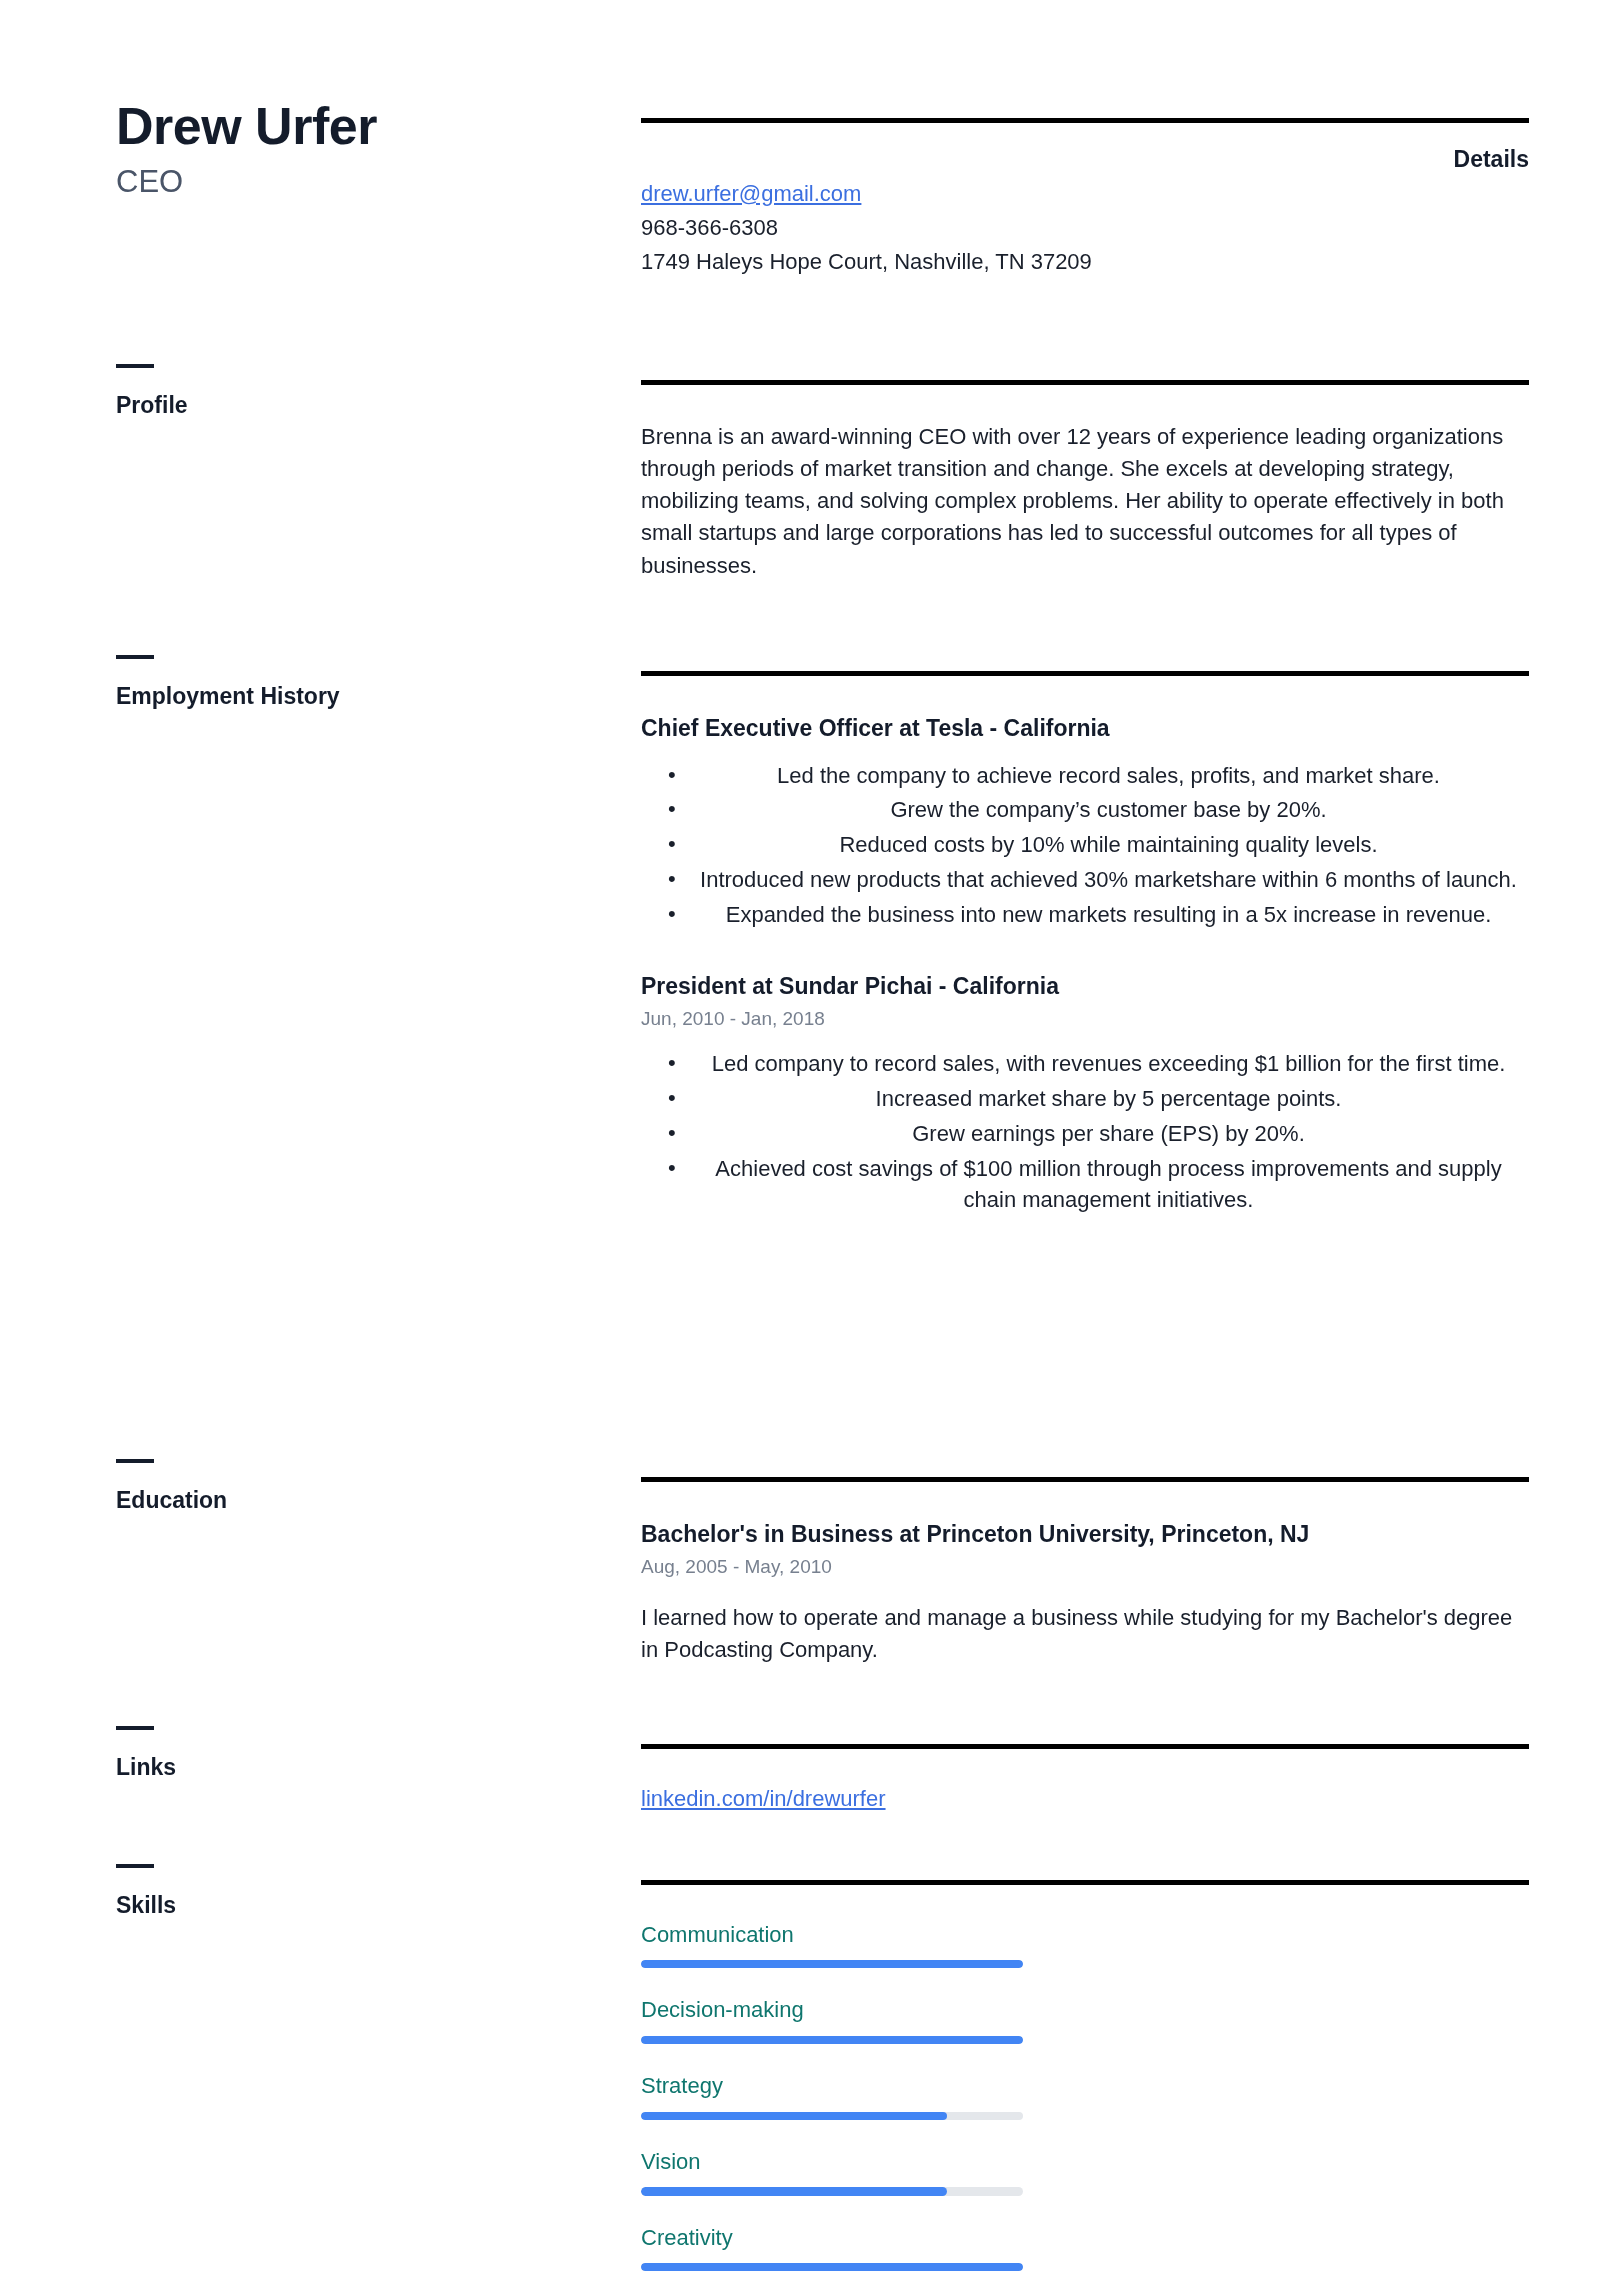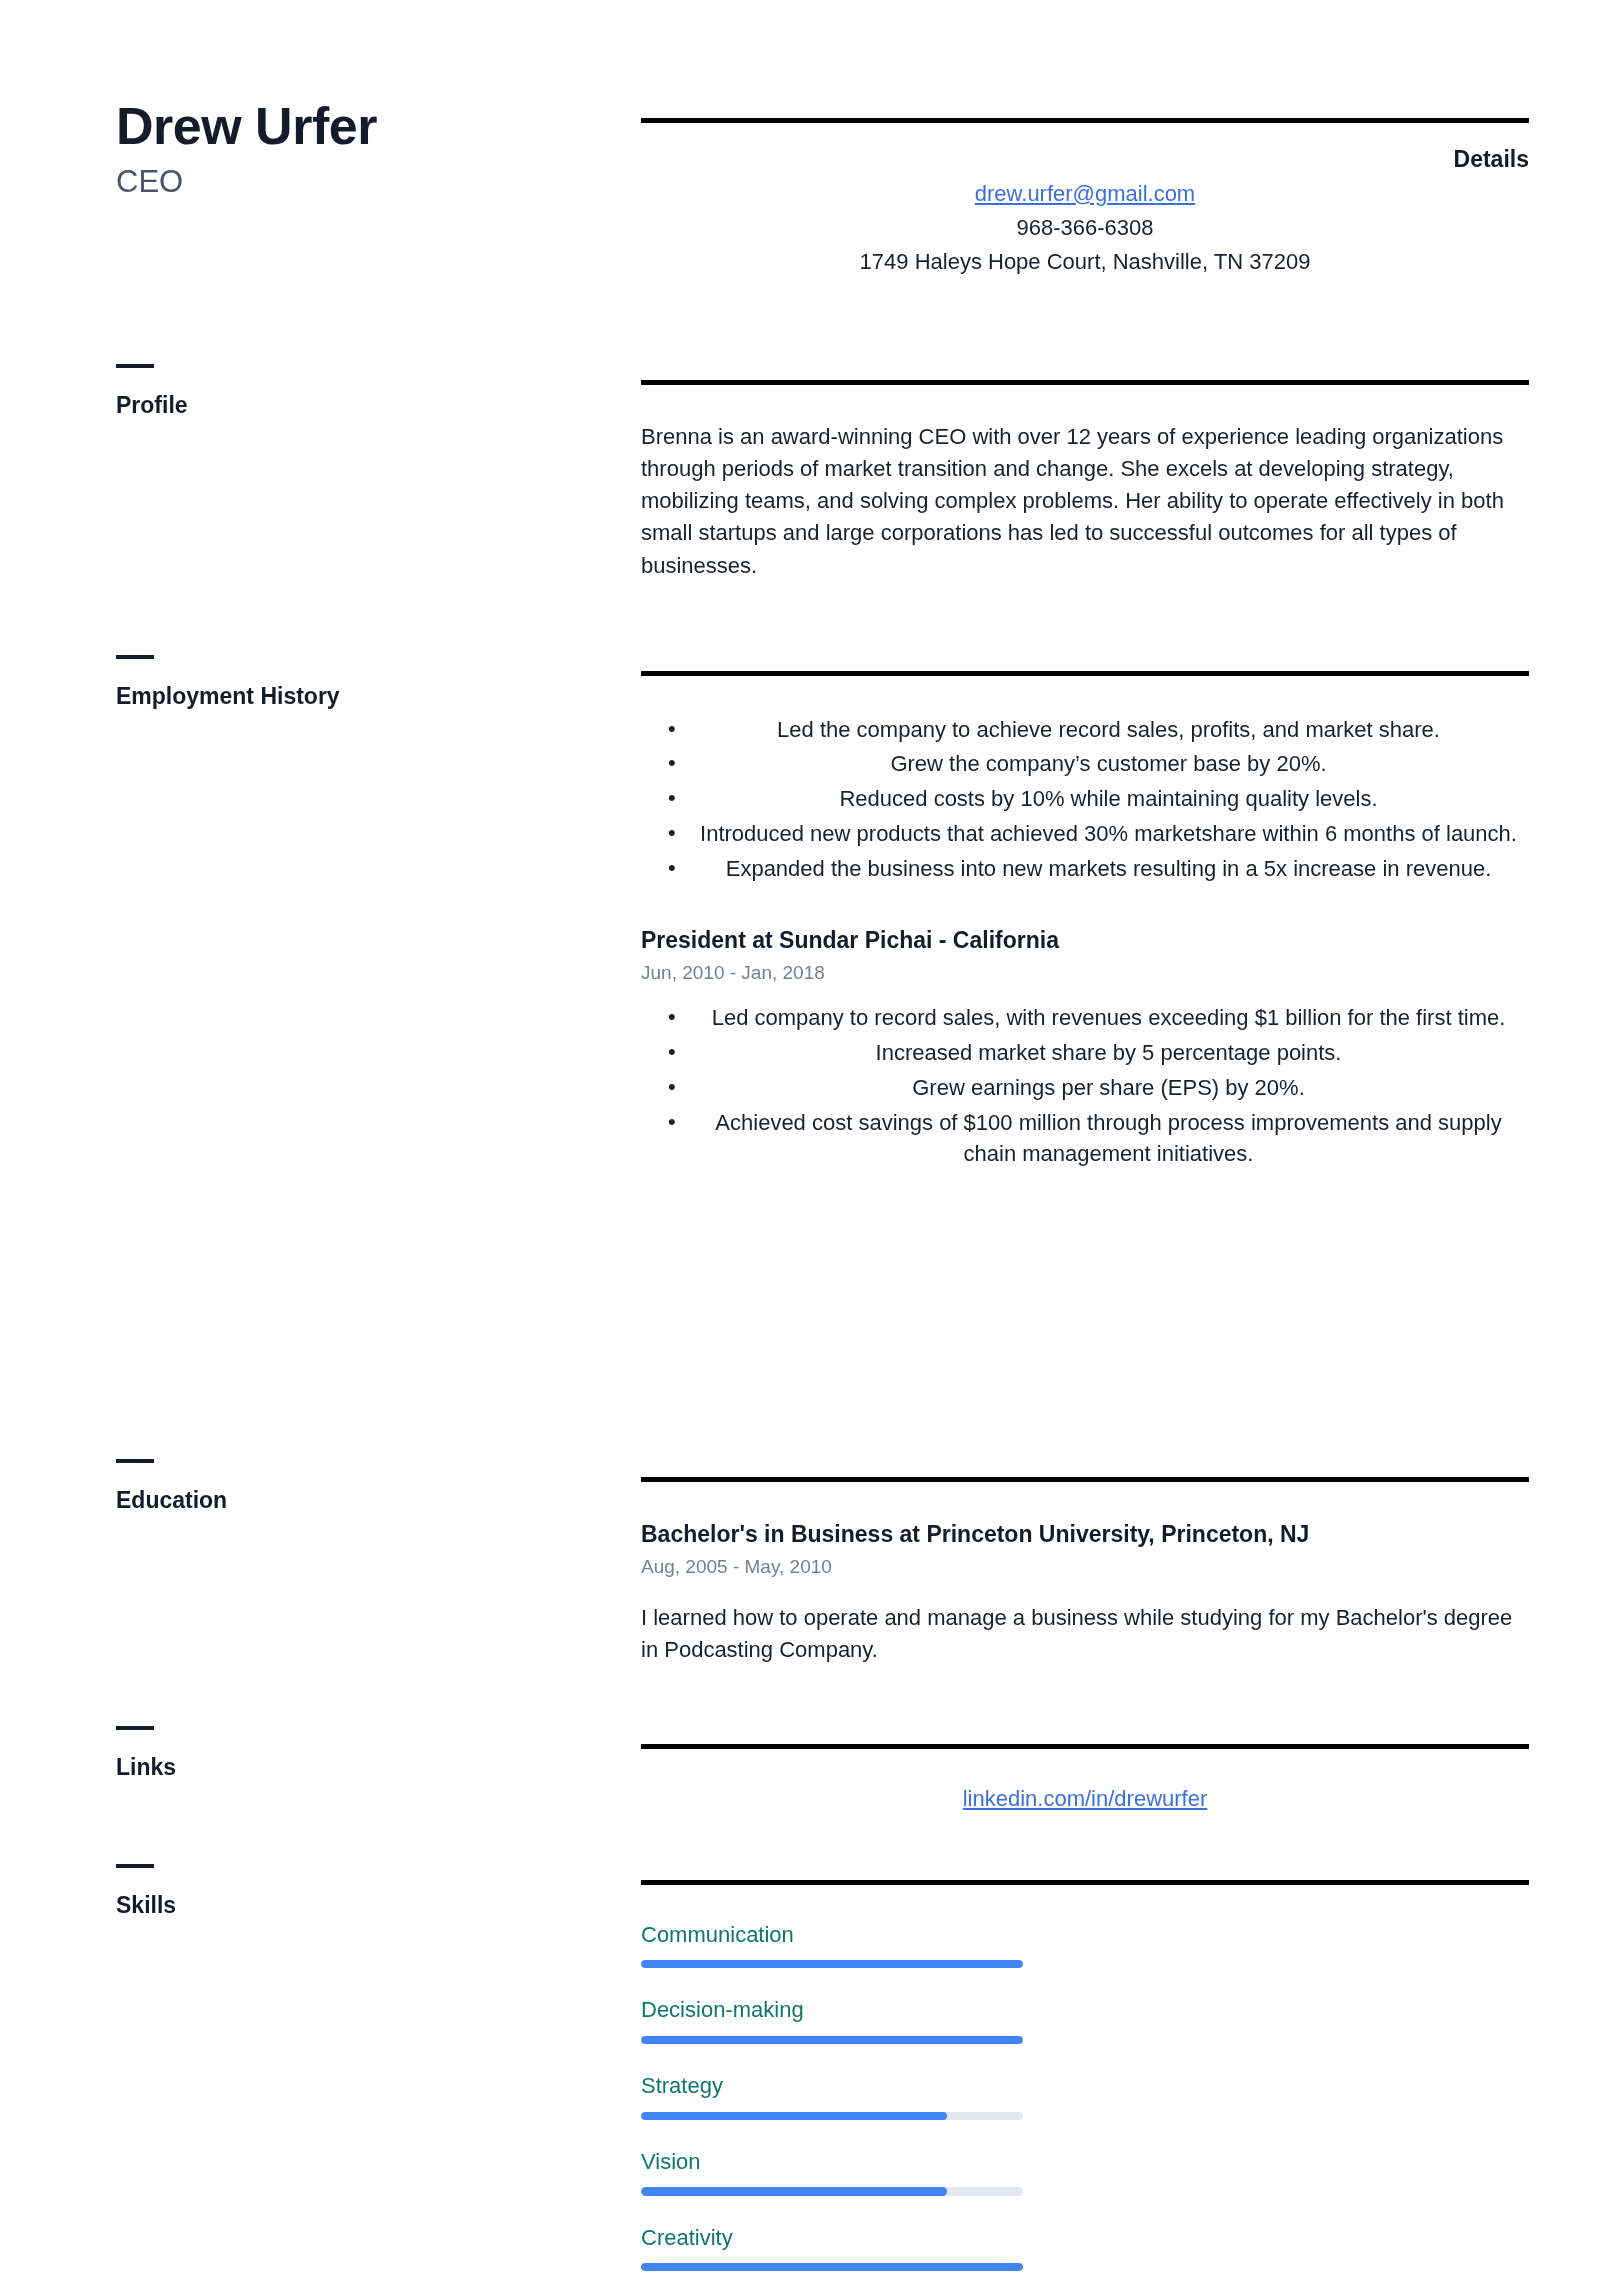--- a/index.html
+++ b/index.html
@@ -82,21 +82,20 @@
     color: #141c2b;
     margin: 23px 0 5.5px 0;
     line-height: 1.2;
     text-align: right;
   }
   .detail-line {
     font-size: 22px;
     color: #1a202c;
     line-height: 1.36;
     margin: 4.5px 0 0 0;
-    text-align: center;
   }
   a.link {
     color: #3b6fe0;
     text-decoration: underline;
     font-size: 22px;
     line-height: 1.36;
   }
   .body-text {
     font-size: 22px;
     color: #1a202c;
@@ -211,20 +210,21 @@
 
   <div class="section" style="top:380px">
     <div class="rule"></div>
     <p class="body-text" style="margin-top:36px">Brenna is an award-winning CEO with over 12 years of experience leading organizations through periods of market transition and change. She excels at developing strategy, mobilizing teams, and solving complex problems. Her ability to operate effectively in both small startups and large corporations has led to successful outcomes for all types of businesses.</p>
   </div>
 
   <div class="section" style="top:671px">
     <div class="rule"></div>
 
     <div style="margin-top:38px">
+      <div class="entry-title">Chief Executive Officer at Tesla - California</div>
       <ul class="bullets">
         <li>Led the company to achieve record sales, profits, and market share.</li>
         <li>Grew the company’s customer base by 20%.</li>
         <li>Reduced costs by 10% while maintaining quality levels.</li>
         <li>Introduced new products that achieved 30% marketshare within 6 months of launch.</li>
         <li>Expanded the business into new markets resulting in a 5x increase in revenue.</li>
       </ul>
     </div>
 
     <div style="margin-top:42px">

